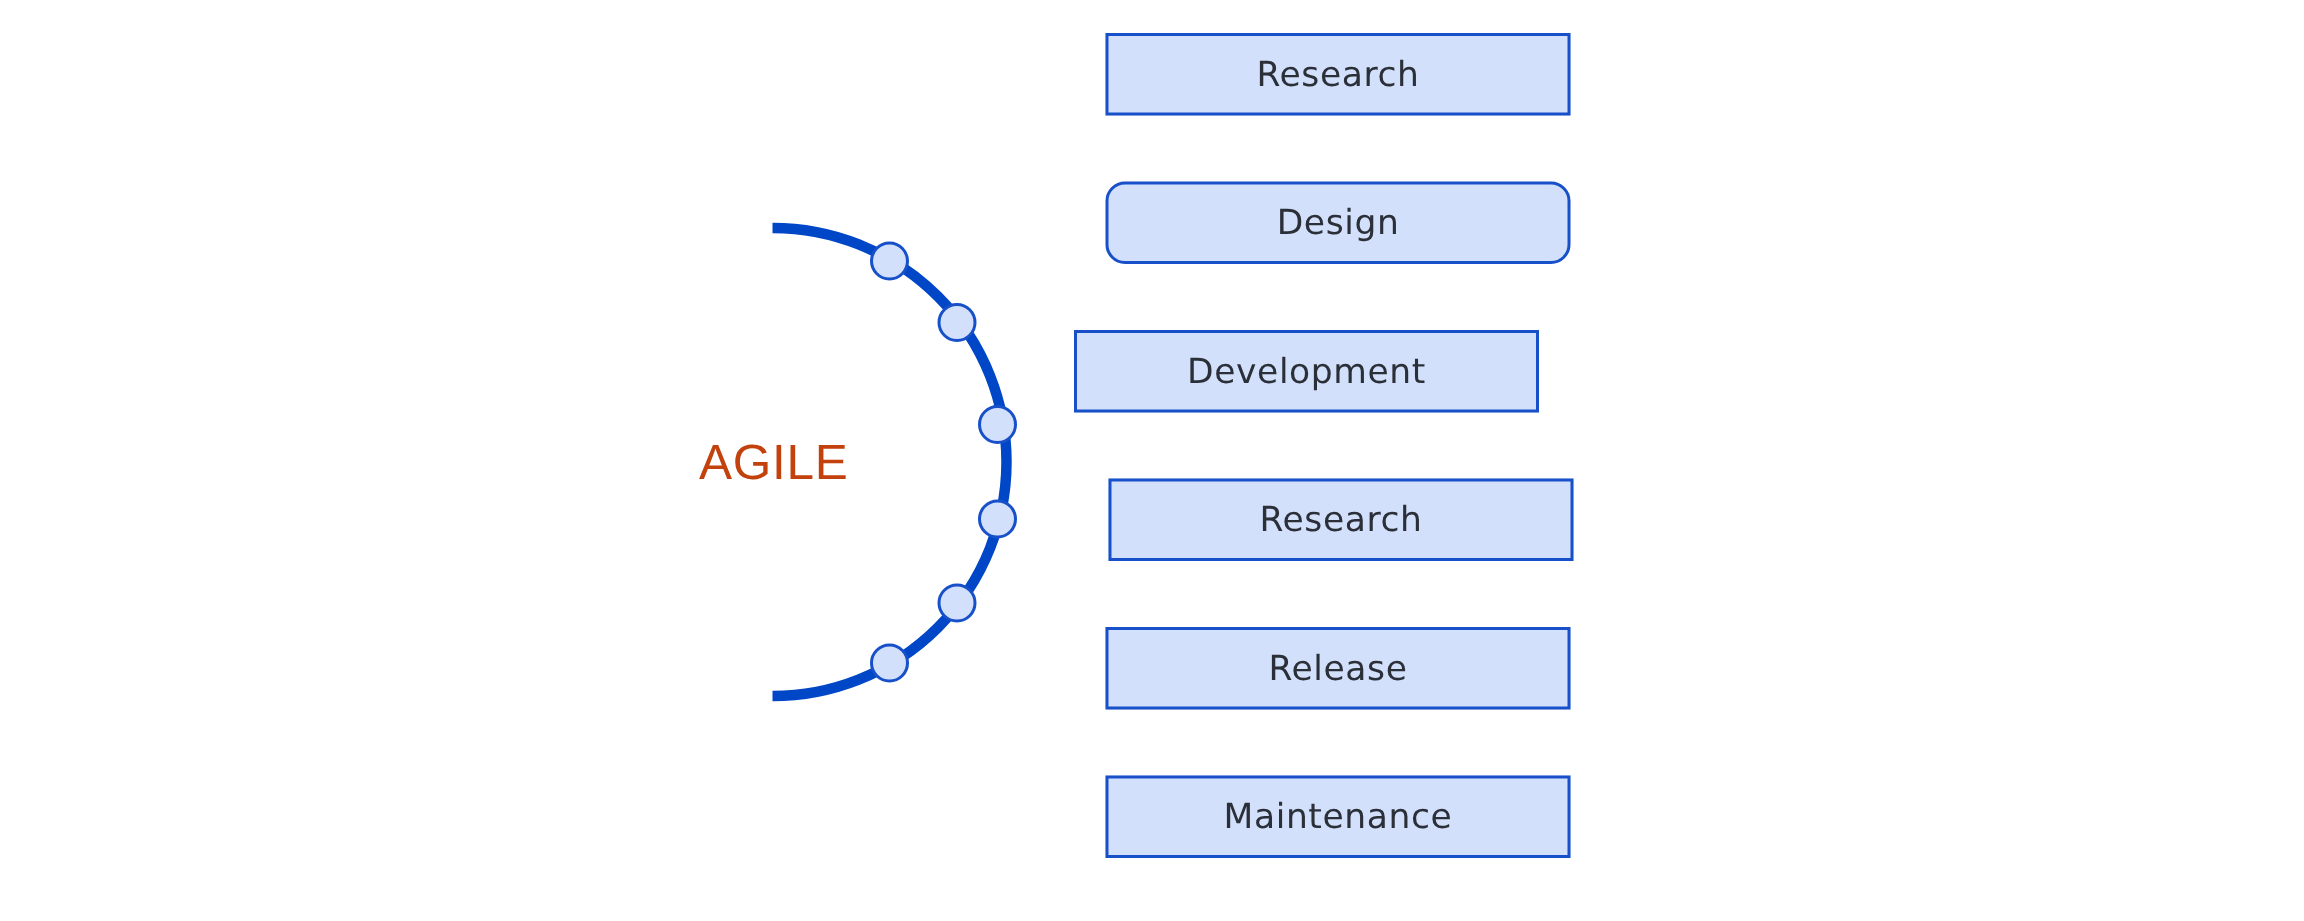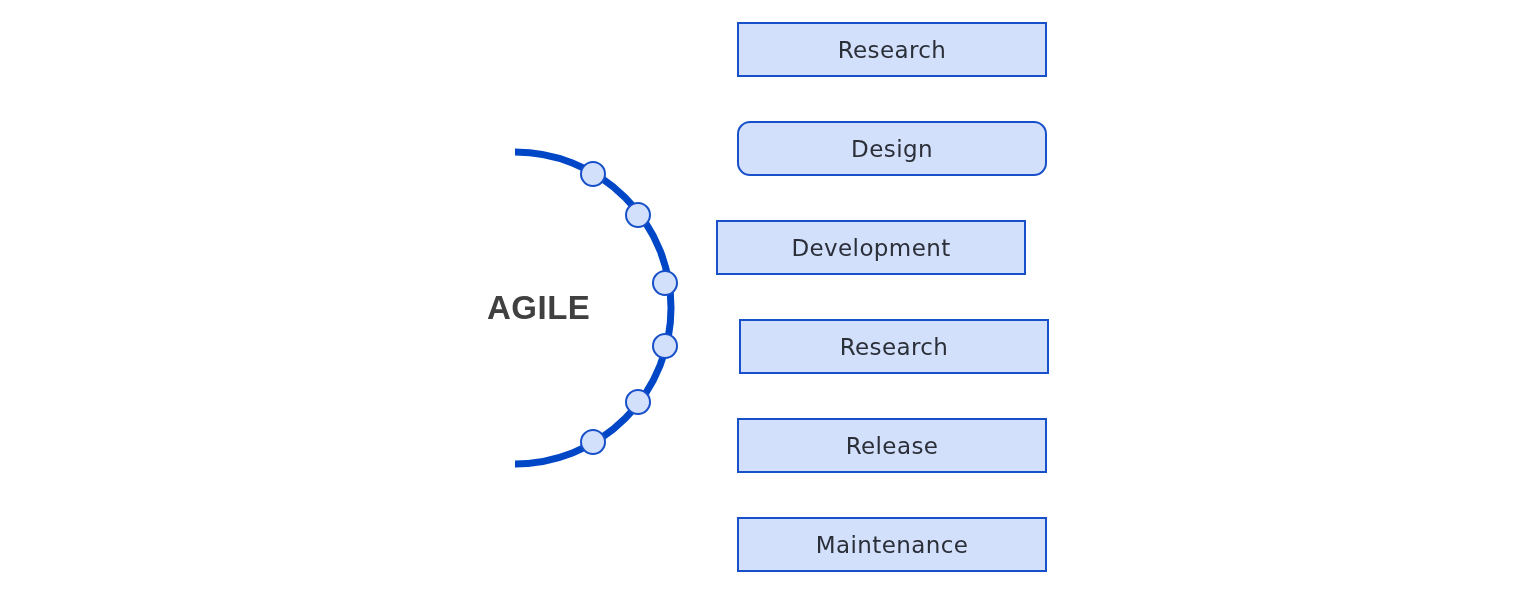--- a/index.html
+++ b/index.html
@@ -1,20 +1,20 @@
 <!DOCTYPE html>
 <html><head>
   <meta charset="utf-8">
   <style>
     html, body { margin: 0; padding: 0; background: #ffffff; }
     body { width: 1536px; height: 614px; position: relative; overflow: hidden; font-family: "DejaVu Sans", sans-serif; }
     #diagram { position: absolute; left: 0; top: 0; width: 1536px; height: 614px; }
     .agile-label {
-      position: absolute; left: 487px; top: 289px;
-      font-family: "Liberation Sans", sans-serif; font-weight: bold; font-size: 33px; color: #404040;
+      position: absolute; left: 466px; top: 289px;
+      font-family: "Liberation Sans", sans-serif; font-weight: normal; font-size: 33px; color: #c2410c;
       letter-spacing: 0.5px; line-height: 38px;
     }
     .stage-box {
       position: absolute; width: 310px; height: 55px;
       background: #d3e0fc; border: 2px solid #1750c9; box-sizing: border-box;
       display: flex; align-items: center; justify-content: center;
       font-family: "DejaVu Sans", sans-serif; font-size: 23px; color: #2b2f38;
       letter-spacing: 0.4px;
     }
   </style>

